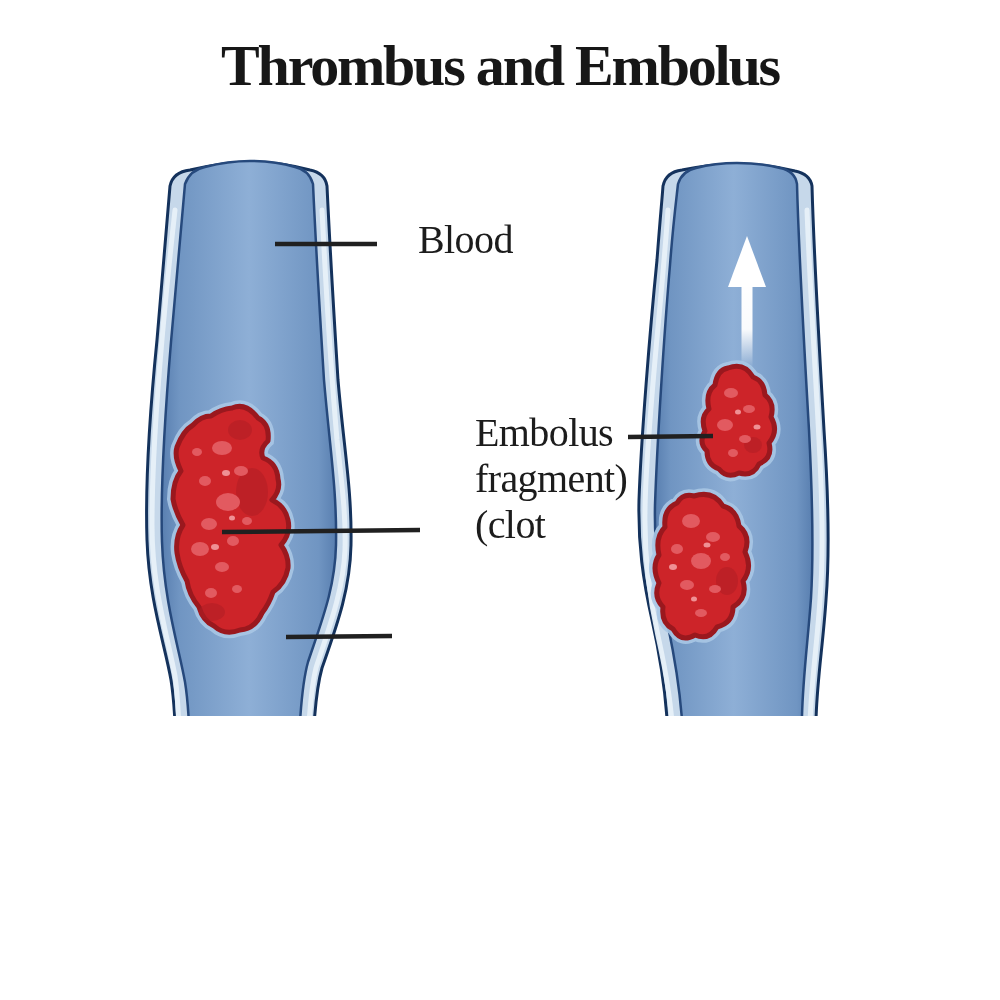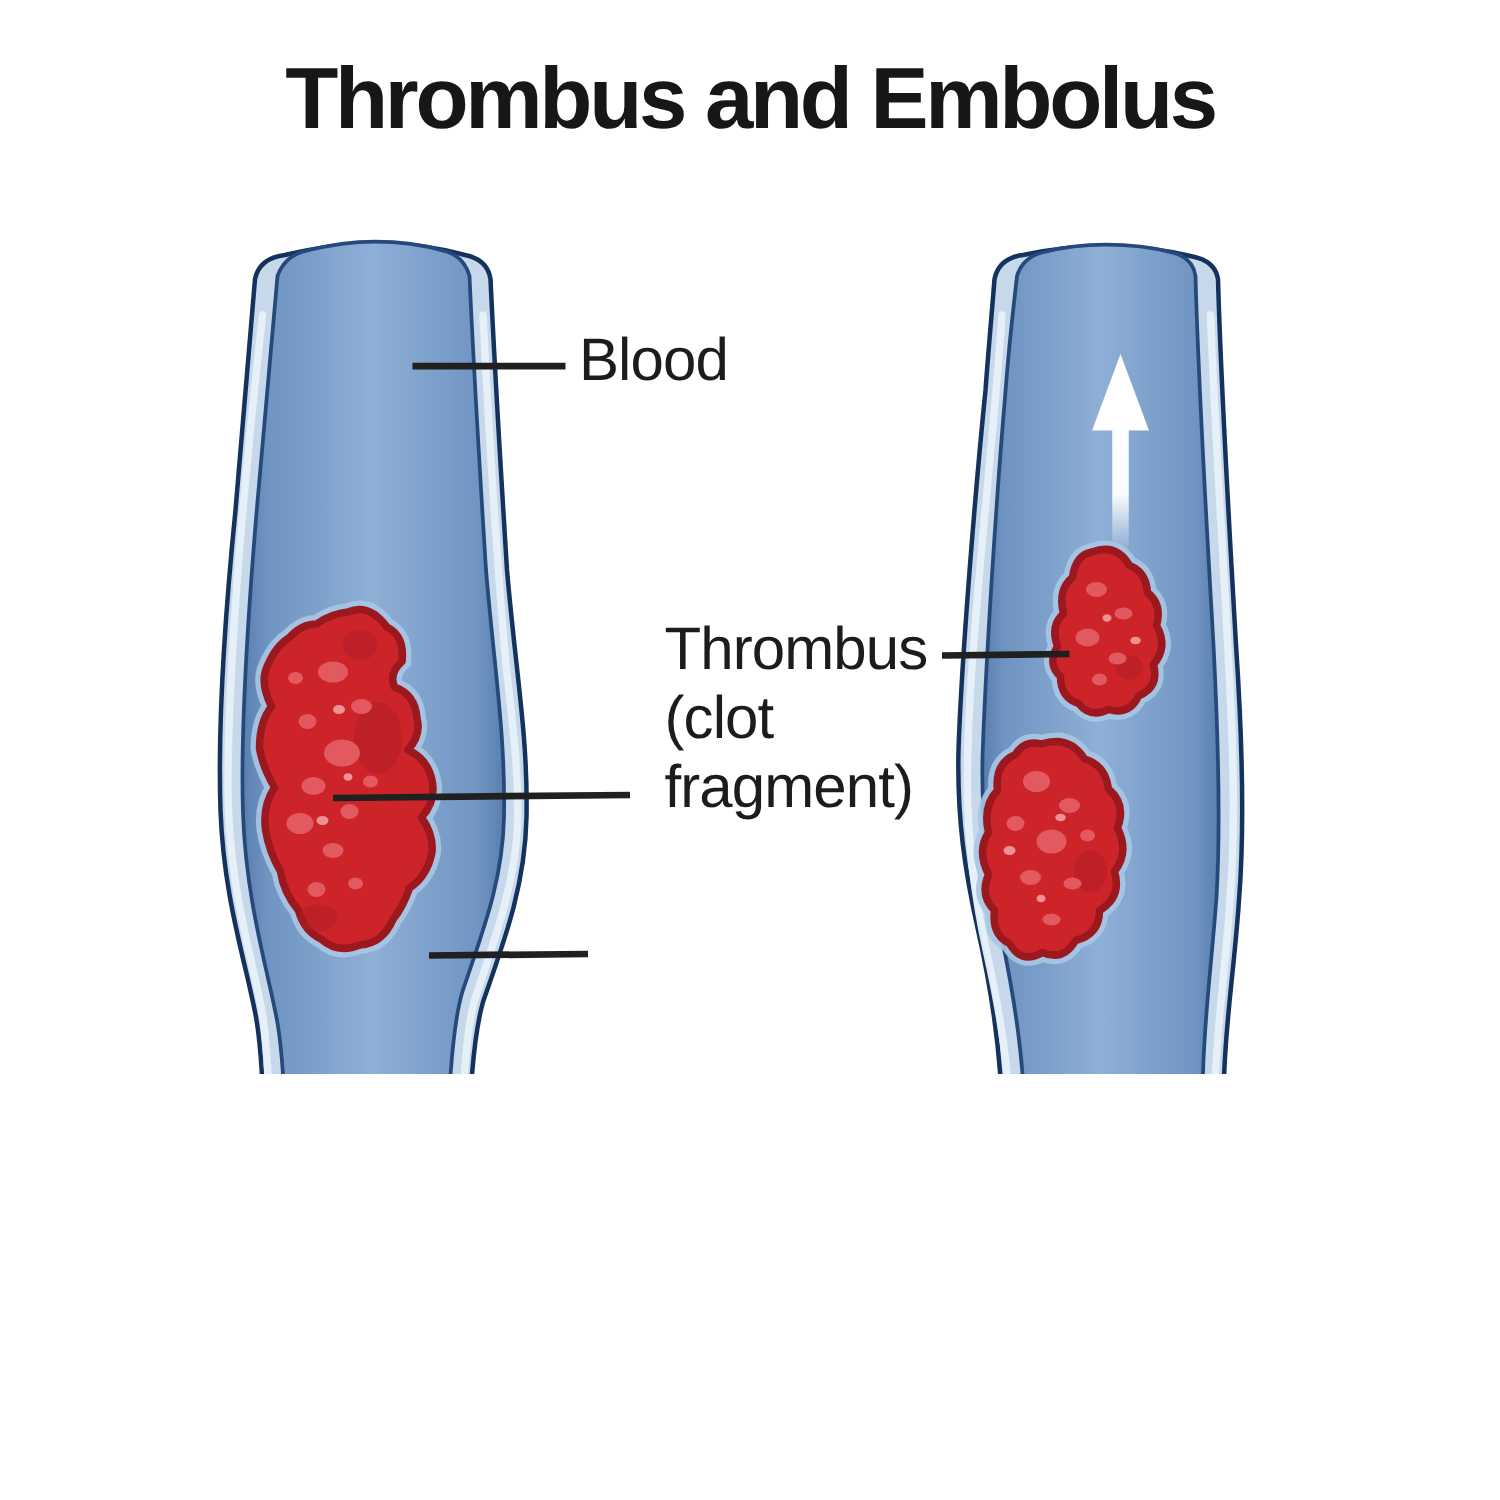--- a/index.html
+++ b/index.html
@@ -1,21 +1,21 @@
 <!DOCTYPE html>
 <html><head>
 <meta charset="utf-8">
 <style>
   html,body{margin:0;padding:0;background:#fff;}
   .canvas{position:relative;width:1000px;height:716px;background:#ffffff;overflow:hidden;
-          font-family:Liberation Sans, sans-serif;}
+          font-family:Liberation Serif, serif;}
   .art{position:absolute;left:0;top:0;width:1000px;height:1000px;}
   .title{position:absolute;left:0;top:34px;width:1000px;text-align:center;
          font-size:58px;font-weight:700;letter-spacing:-2.2px;color:#171717;line-height:64px;}
-  .lbl{position:absolute;font-size:40px;line-height:46px;letter-spacing:-0.6px;color:#1c1c1c;font-weight:400;}
+  .lbl{position:absolute;font-size:40px;line-height:46px;letter-spacing:-0.6px;color:#1c1c1c;font-weight:400;margin-left:32px;}
   .lbl span{display:block;}
   #lbl-vessel{left:386px;top:217px;}
   #lbl-embolus{left:443px;top:410px;}
   #lbl-clot{left:399px;top:616px;}
 </style>
 </head>
 <body>
 
 <div class="canvas">
 
@@ -172,21 +172,21 @@
     <rect x="0" y="912" width="1000" height="88" fill="#ffffff"></rect>
   </svg>
 
   <div class="title">Thrombus and Embolus</div>
 
   <div class="lbl" id="lbl-vessel">
     <span>Blood</span>
   </div>
 
   <div class="lbl" id="lbl-embolus">
-    <span>Thrombus</span>
+    <span>Embolus</span>
+    <span>fragment)</span>
     <span>(clot</span>
-    <span>fragment)</span>
   </div>
 
   <div class="lbl" id="lbl-clot">
   </div>
 
 </div>
 
 </body></html>

